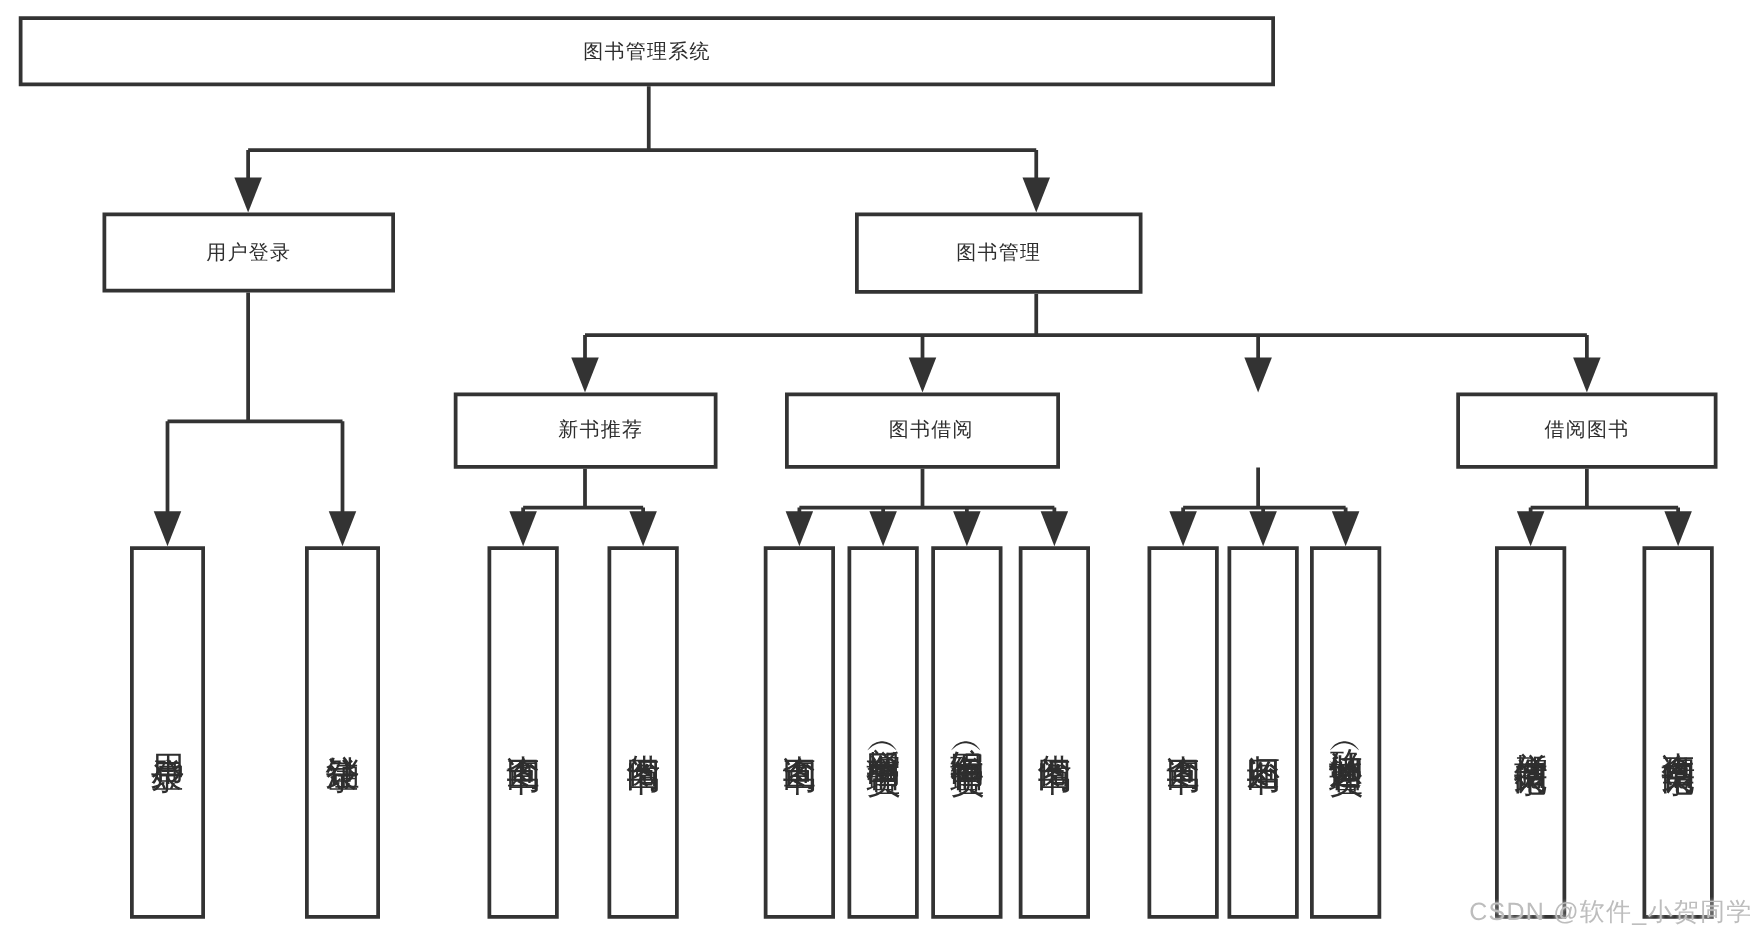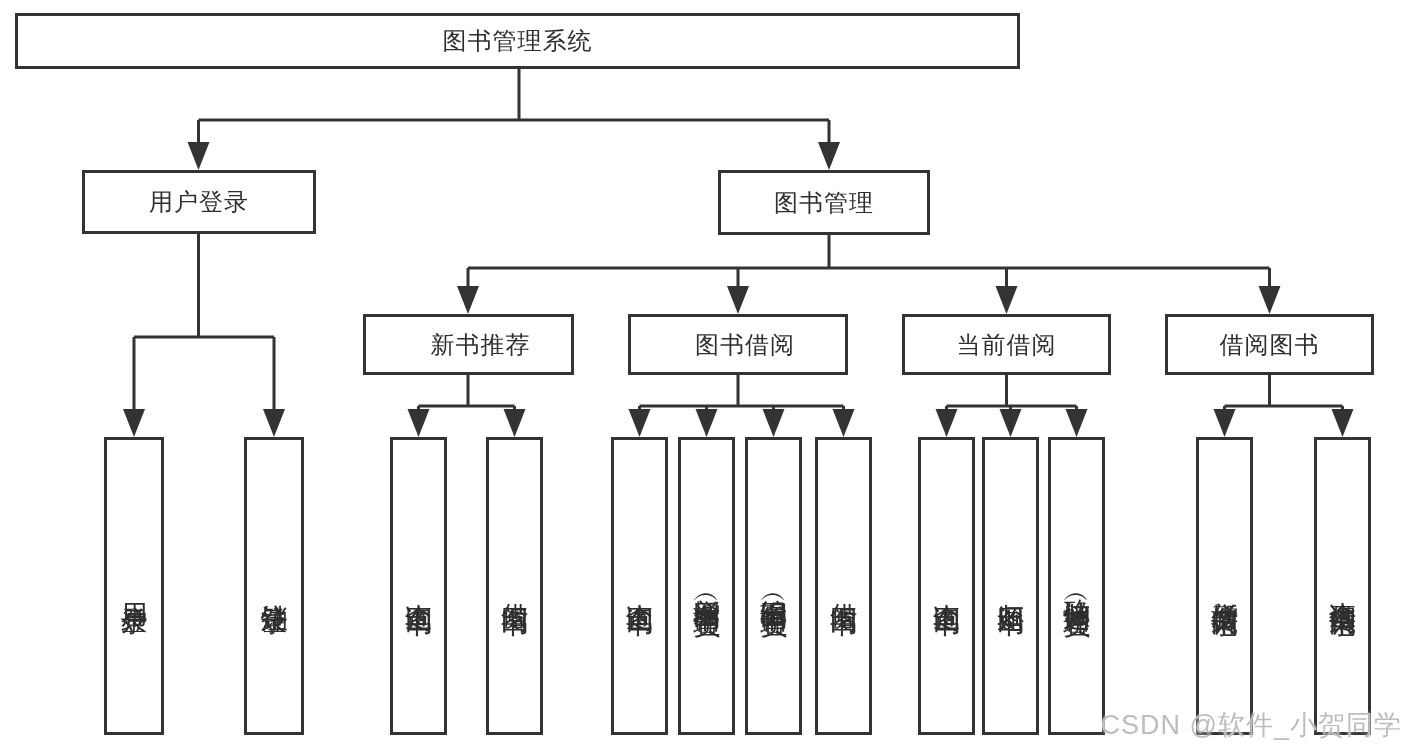--- a/index.html
+++ b/index.html
@@ -20,35 +20,35 @@
   svg.connectors{position:absolute;left:0;top:0;}
   svg.connectors path{stroke:var(--line);stroke-width:3;fill:none;}
   svg.connectors polygon{fill:var(--line);stroke:none;}
   .node{
     position:absolute;
     box-sizing:border-box;
     border:3px solid var(--line);
     background:var(--bg);
     display:flex;align-items:center;justify-content:center;
     color:var(--text);
-    font-size:24px;
+    font-size:16px;
     letter-spacing:1px;
     white-space:nowrap;
   }
   .vert{
     writing-mode:vertical-rl;
     text-orientation:mixed;
     font-size:27px;
     letter-spacing:2px;
     line-height:1.05;
   }
   .watermark{
     position:absolute;
     right:3px;bottom:4px;
-    font-size:27px;
+    font-size:20px;
     color:var(--watermark);
     text-shadow:0 0 3px #ffffff;
     letter-spacing:1px;
     pointer-events:none;
   }
 </style>
 </head>
 <body>
 
 <div class="canvas">
@@ -85,25 +85,24 @@
     <polygon points="1065.5,409 1087.5,409 1076.5,437"></polygon>
 
     <path d="M1269.5 374 V406 M1224.5 406 H1342.5 M1224.5 406 V414 M1342.5 406 V414"></path>
     <polygon points="1213.5,409 1235.5,409 1224.5,437"></polygon>
     <polygon points="1331.5,409 1353.5,409 1342.5,437"></polygon>
   </svg>
 
   <div class="node" style="left:15px;top:13px;width:1005px;height:56px;">图书管理系统</div>
 
   <div class="node" style="left:82px;top:170px;width:234px;height:64px;">用户登录</div>
-  <div class="node" style="left:718px;top:170px;width:212px;height:65px;">图书管理</div>
+  <div class="node" style="left:684px;top:170px;width:230px;height:65px;">图书管理</div>
 
   <div class="node" style="left:363px;top:314px;width:211px;height:61px;padding-left:24px;">新书推荐</div>
   <div class="node" style="left:628px;top:314px;width:220px;height:61px;padding-left:14px;">图书借阅</div>
-  <div class="node" style="left:902px;top:314px;width:209px;height:61px;">当前借阅</div>
   <div class="node" style="left:1165px;top:314px;width:209px;height:61px;">借阅图书</div>
 
   <div class="node vert" style="left:104px;top:437px;width:60px;height:298px;">用户登录</div>
   <div class="node vert" style="left:244px;top:437px;width:60px;height:298px;">注销登录</div>
 
   <div class="node vert" style="left:390px;top:437px;width:57px;height:298px;">查询图书</div>
   <div class="node vert" style="left:486px;top:437px;width:57px;height:298px;">借阅图书</div>
 
   <div class="node vert" style="left:611px;top:437px;width:57px;height:298px;">查询图书</div>
   <div class="node vert" style="left:678px;top:437px;width:57px;height:298px;">新增图书（管理员）</div>

